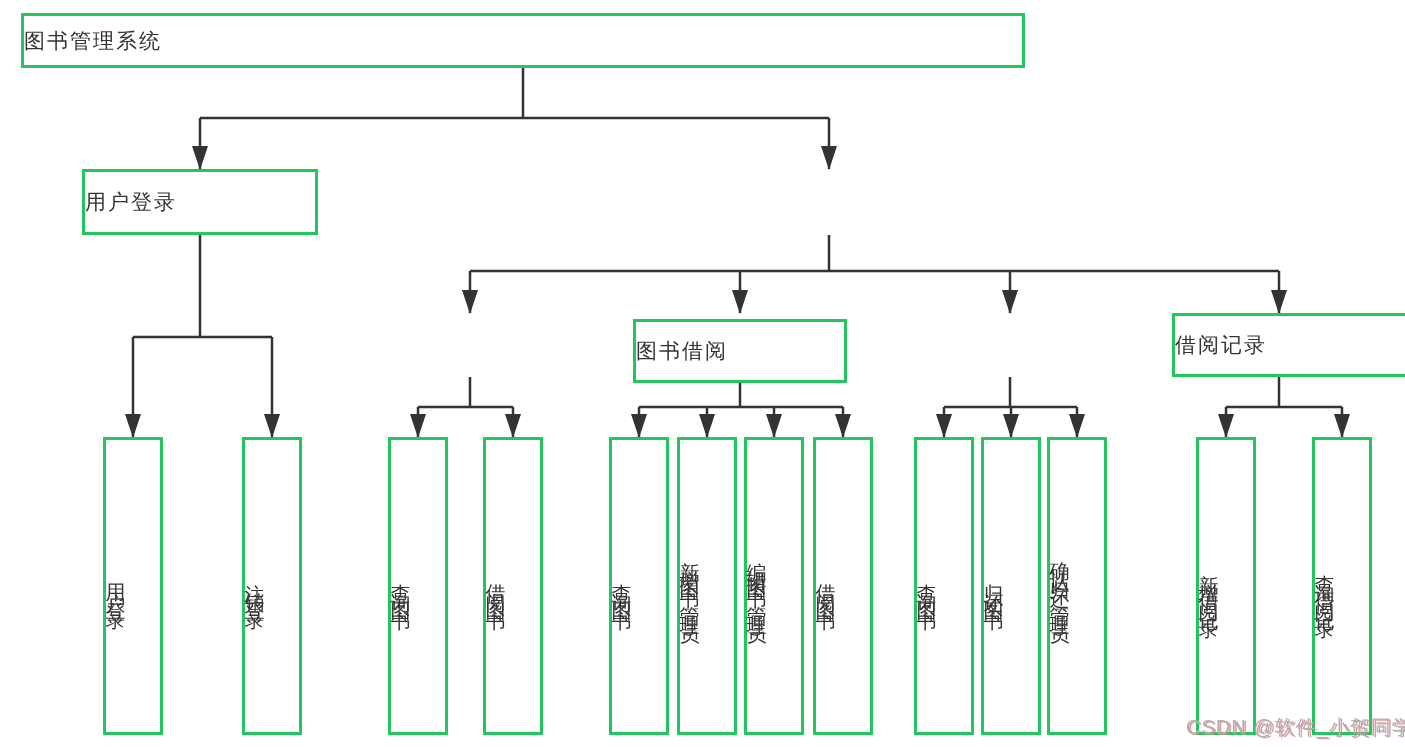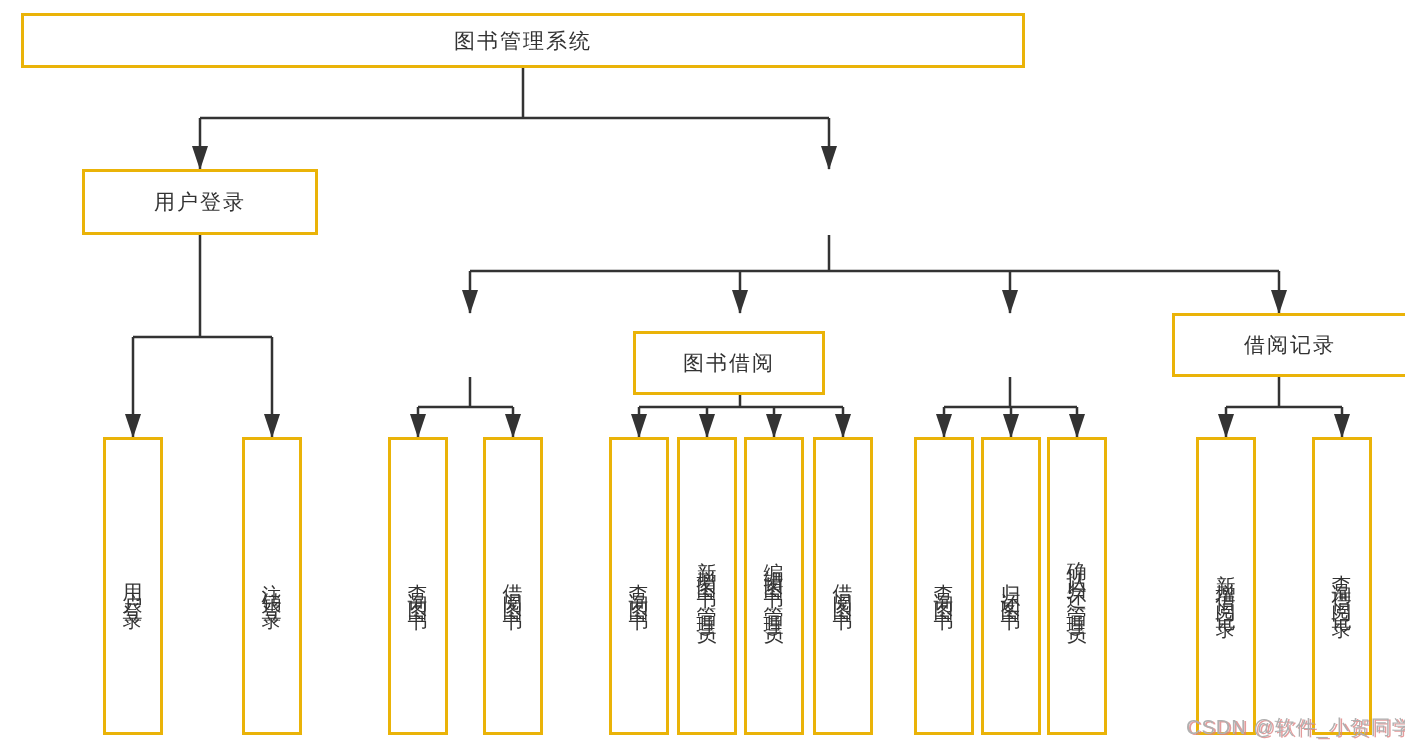--- a/index.html
+++ b/index.html
@@ -7,25 +7,25 @@
     position:relative;
     width:1405px;height:747px;
     background:#ffffff;
     font-family:"Liberation Sans","DejaVu Sans",sans-serif;
     overflow:hidden;
   }
   #connectors{position:absolute;left:0;top:0;width:1405px;height:747px;}
   .box{
     position:absolute;
     background:#ffffff;
-    border:3px solid #eab308;
+    border:3px solid #22c55e;
     box-sizing:border-box;
     display:flex;
     align-items:center;
-    justify-content:center;
+    justify-content:flex-start;
     color:#333333;
   }
   .box.h span{
     font-size:21px;
     letter-spacing:2px;
     white-space:nowrap;
   }
   .box.v span{
     writing-mode:vertical-rl;
     text-orientation:mixed;
@@ -91,21 +91,21 @@
   </svg>
 
   <div class="box h" style="left:21px;top:13px;width:1004px;height:55px">
     <span>图书管理系统</span>
   </div>
 
   <div class="box h" style="left:82px;top:169px;width:236px;height:66px">
     <span>用户登录</span>
   </div>
 
-  <div class="box h" style="left:633px;top:331px;width:192px;height:64px">
+  <div class="box h" style="left:633px;top:319px;width:214px;height:64px">
     <span>图书借阅</span>
   </div>
   <div class="box h" style="left:1172px;top:313px;width:236px;height:64px">
     <span>借阅记录</span>
   </div>
 
   <div class="box v" style="left:103px;top:437px;width:60px;height:298px">
     <span>用户登录</span>
   </div>
   <div class="box v" style="left:242px;top:437px;width:60px;height:298px">

